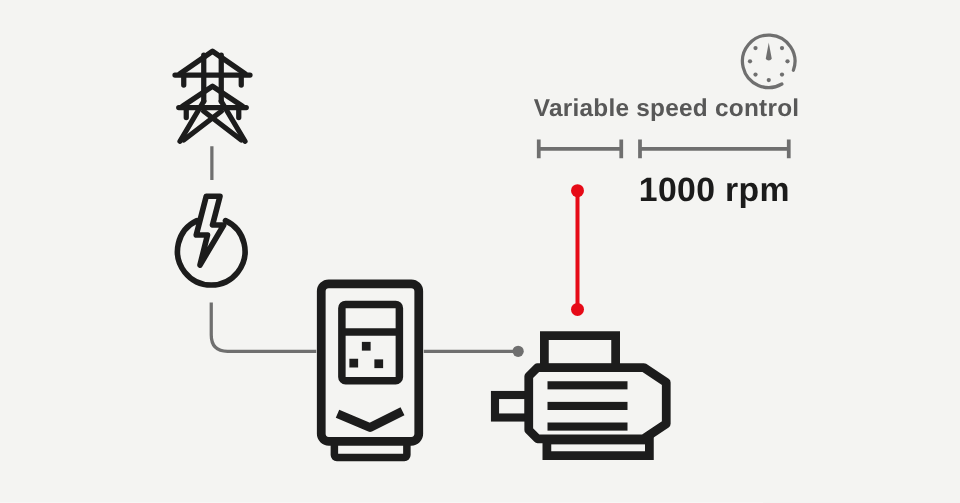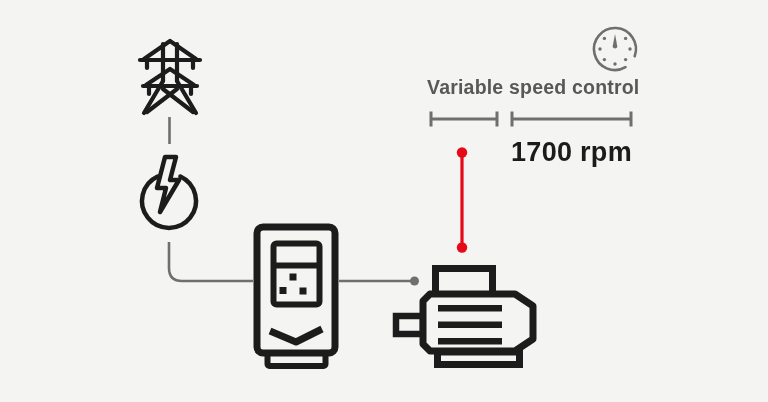--- a/index.html
+++ b/index.html
@@ -121,15 +121,15 @@
       <circle cx="36.6" cy="36.6" r="1.7"></circle>
       <circle cx="26" cy="41" r="1.7"></circle>
       <circle cx="15.4" cy="36.6" r="1.7"></circle>
       <circle cx="11" cy="26" r="1.7"></circle>
       <circle cx="15.4" cy="15.4" r="1.7"></circle>
       <path d="M26,11 L23.6,24 A2.7,2.7 0 0 0 28.4,24 Z"></path>
     </g>
   </svg>
 
   <div class="label-speed-control">Variable speed control</div>
-  <div class="label-rpm">1700 rpm</div>
+  <div class="label-rpm">1000 rpm</div>
 
 </div>
 
 </body></html>

